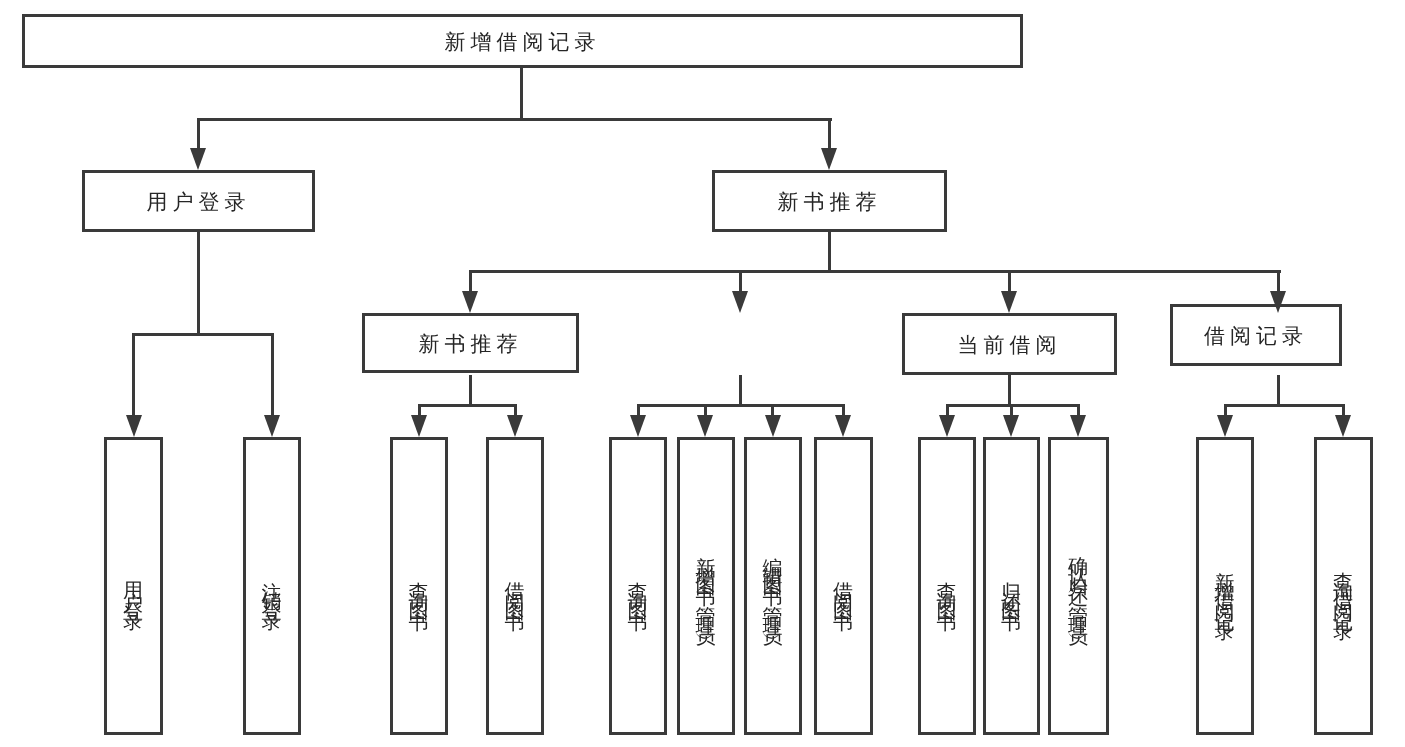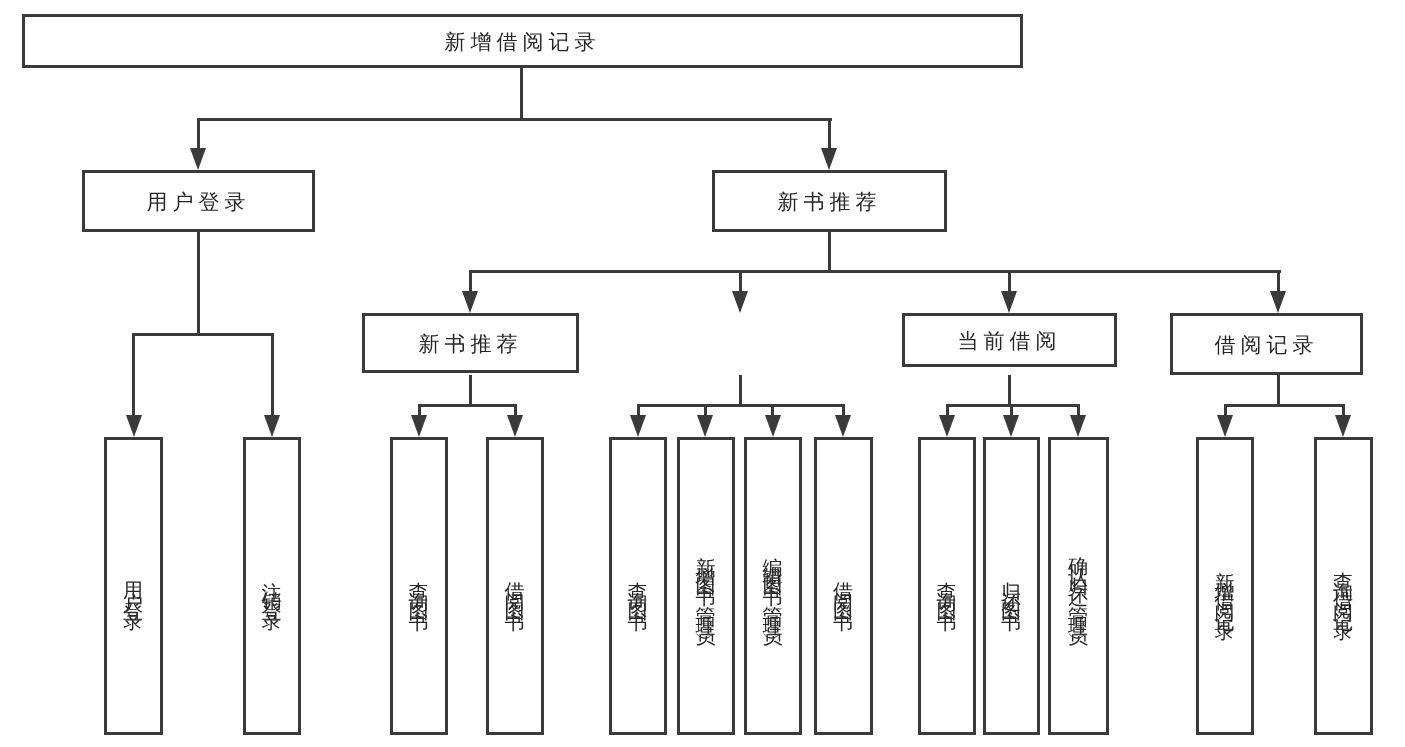--- a/index.html
+++ b/index.html
@@ -63,24 +63,24 @@
   <div class="box" style="left:82px;top:170px;width:233px;height:62px">
     <span class="lbl">用户登录</span>
   </div>
   <div class="box" style="left:712px;top:170px;width:235px;height:62px">
     <span class="lbl">新书推荐</span>
   </div>
 
   <div class="box" style="left:362px;top:313px;width:217px;height:60px">
     <span class="lbl">新书推荐</span>
   </div>
-  <div class="box" style="left:902px;top:313px;width:215px;height:54px">
+  <div class="box" style="left:902px;top:313px;width:215px;height:62px">
     <span class="lbl">当前借阅</span>
   </div>
-  <div class="box" style="left:1170px;top:313px;width:193px;height:62px">
+  <div class="box" style="left:1170px;top:304px;width:172px;height:62px">
     <span class="lbl">借阅记录</span>
   </div>
 
   <div class="box" style="left:104px;top:437px;width:59px;height:298px">
     <span class="vlbl">用户登录</span>
   </div>
   <div class="box" style="left:243px;top:437px;width:58px;height:298px">
     <span class="vlbl">注销登录</span>
   </div>
 

